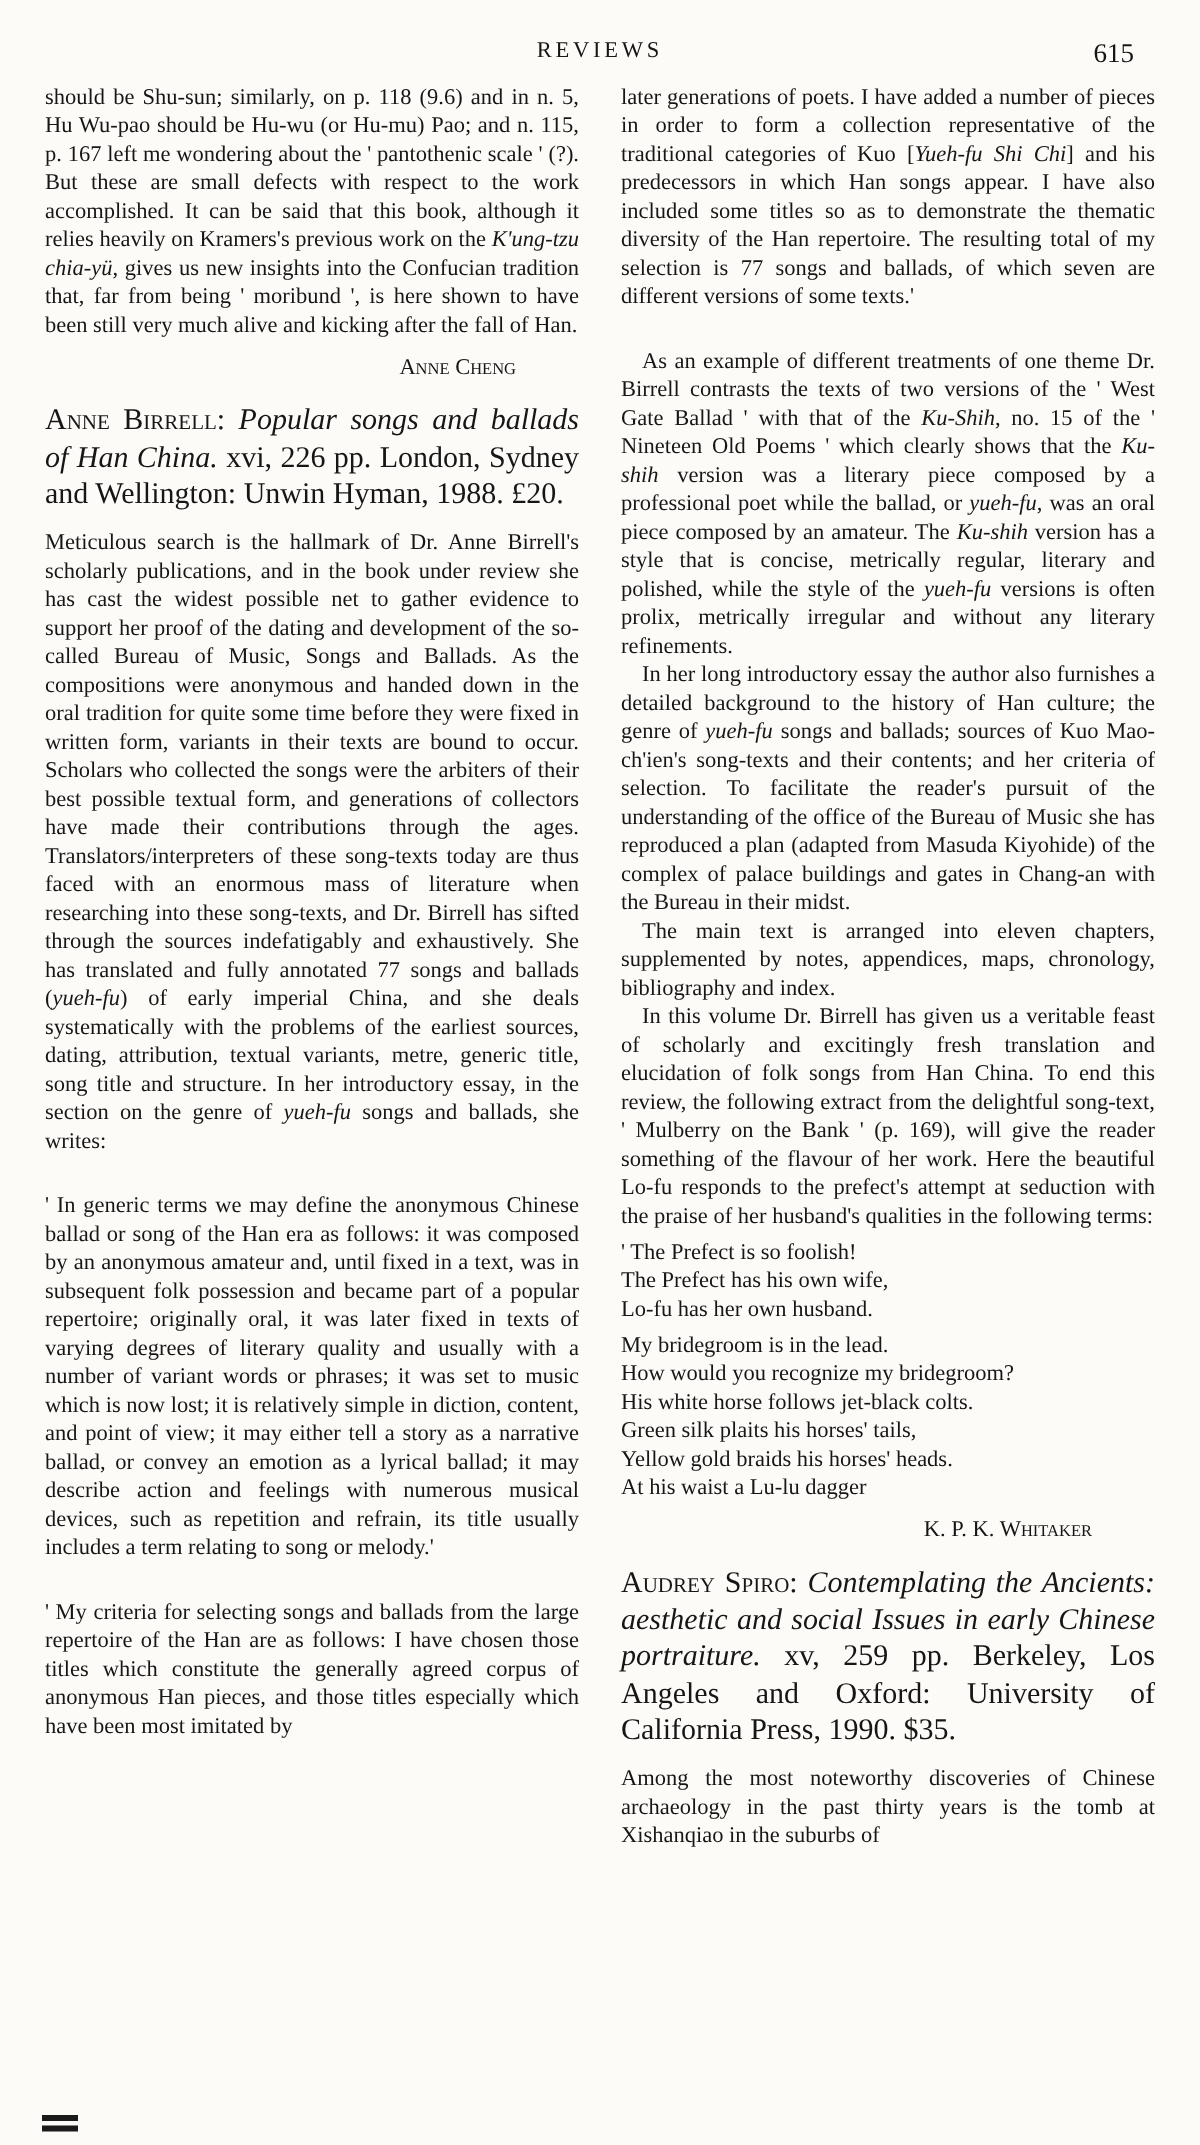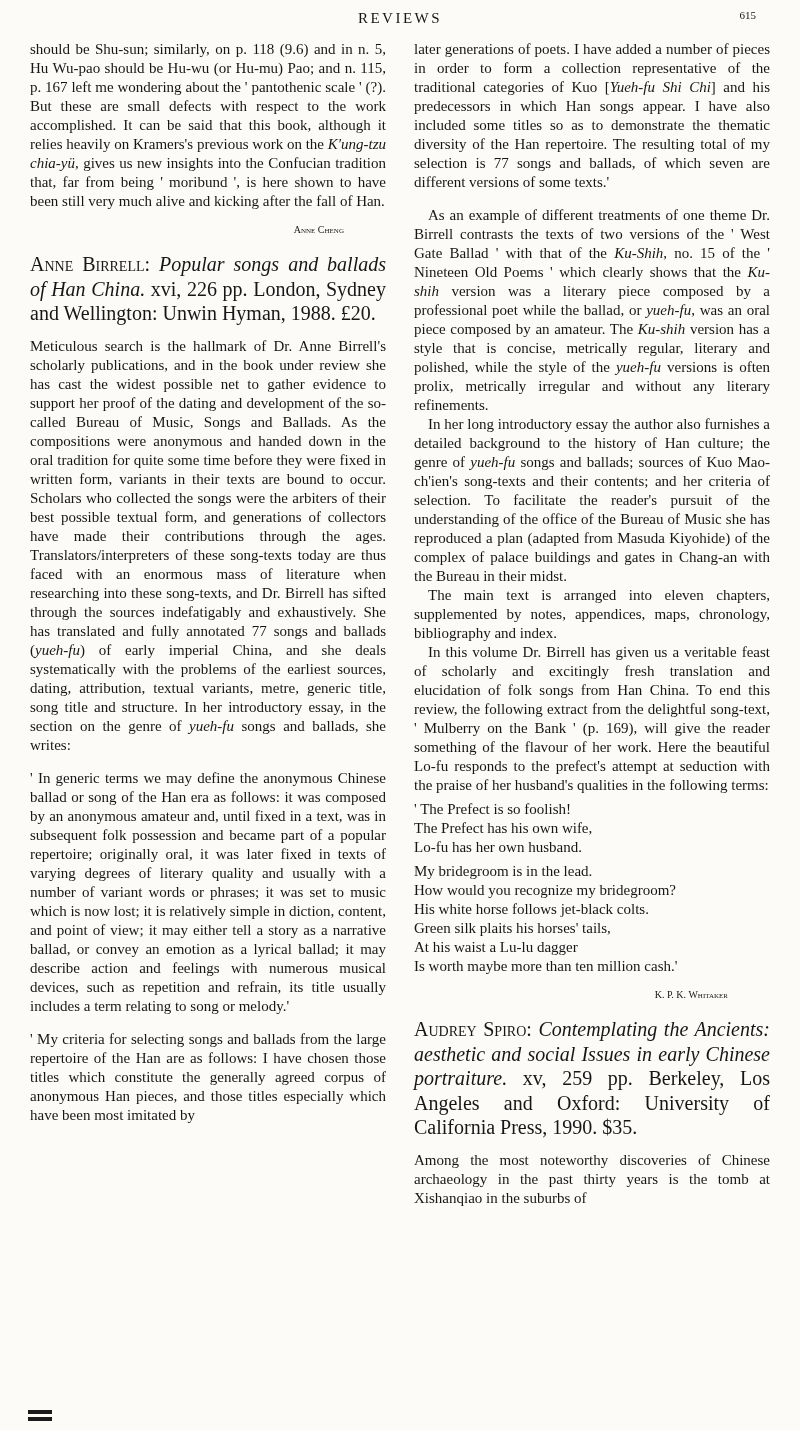--- a/index.html
+++ b/index.html
@@ -3,44 +3,44 @@
 <meta charset="utf-8">
 <style>
   * { margin:0; padding:0; box-sizing:border-box; }
   html, body { width:800px; height:1430px; }
   body {
     background:#fcfbf8;
     color:#161616;
     font-family:"Liberation Serif", serif;
     overflow:hidden;
   }
-  .page { position:relative; width:800px; height:1430px; padding:8px 30px 0 30px; }
+  .page { position:relative; width:800px; height:1430px; padding:24px 30px 0 30px; }
   .header { position:relative; height:26px; }
   .header .running-head {
     position:absolute; left:0; right:0; top:2px;
     text-align:center; font-size:15px; letter-spacing:2.5px;
   }
-  .header .pageno { position:absolute; right:14px; top:1px; font-size:11px; }
+  .header .pageno { position:absolute; right:14px; top:1px; font-size:18px; }
   .cols { display:flex; gap:28px; margin-top:6px; }
   .col {
     width:356px; flex:0 0 356px;
     font-size:15px; line-height:19px;
     text-align:justify;
     hyphens:auto; -webkit-hyphens:auto;
   }
   .col > :first-child { margin-top:0; }
   p.para { margin:0; }
   p.indent { text-indent:14px; }
-  p.quote { margin:14px 0; }
+  p.quote { margin:24px 0; }
   p.head { font-size:20px; line-height:24.5px; margin:13px 0 11px 0; }
   .it { font-style:italic; }
   .sc { font-variant:small-caps; }
   .sig {
     text-align:right; padding-right:42px;
-    font-variant:small-caps; font-size:10px;
+    font-variant:small-caps; font-size:15px;
     margin:9px 0 7px 0;
   }
   .verse { margin:5px 0; text-align:left; }
   .verse-line { line-height:19px; }
   .artifact {
     position:absolute; left:28px; top:1410px;
     width:24px; height:11px;
     border-top:4px solid #1b1b1b;
     border-bottom:4px solid #1b1b1b;
   }
@@ -71,22 +71,22 @@
         <div class="verse">
           <div class="verse-line">' The Prefect is so foolish!</div>
           <div class="verse-line">The Prefect has his own wife,</div>
           <div class="verse-line">Lo-fu has her own husband.</div>
         </div>
         <div class="verse">
           <div class="verse-line">My bridegroom is in the lead.</div>
           <div class="verse-line">How would you recognize my bridegroom?</div>
           <div class="verse-line">His white horse follows jet-black colts.</div>
           <div class="verse-line">Green silk plaits his horses' tails,</div>
+          <div class="verse-line">Yellow gold braids his horses' heads.</div>
           <div class="verse-line">At his waist a Lu-lu dagger</div>
-          <div class="verse-line">Is worth maybe more than ten million cash.'</div>
         </div>
         <div class="sig">K. P. K. Whitaker</div>
         <p class="head"><span class="sc">Audrey Spiro: </span><span class="it">Contemplating the Ancients: aesthetic and social Issues in early Chinese portraiture.</span><span> xv, 259 pp. Berkeley, Los Angeles and Oxford: University of California Press, 1990. $35.</span></p>
         <p class="para"><span>Among the most noteworthy discoveries of Chinese archaeology in the past thirty years is the tomb at Xishanqiao in the suburbs of</span></p>
       </div>
   </div>
   <div class="artifact"></div>
 </div>
 
 </body></html>

